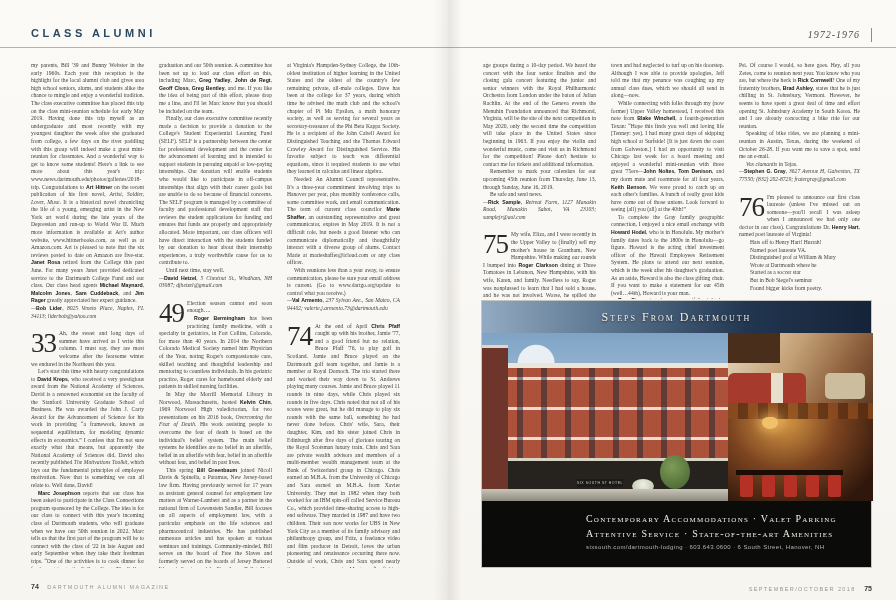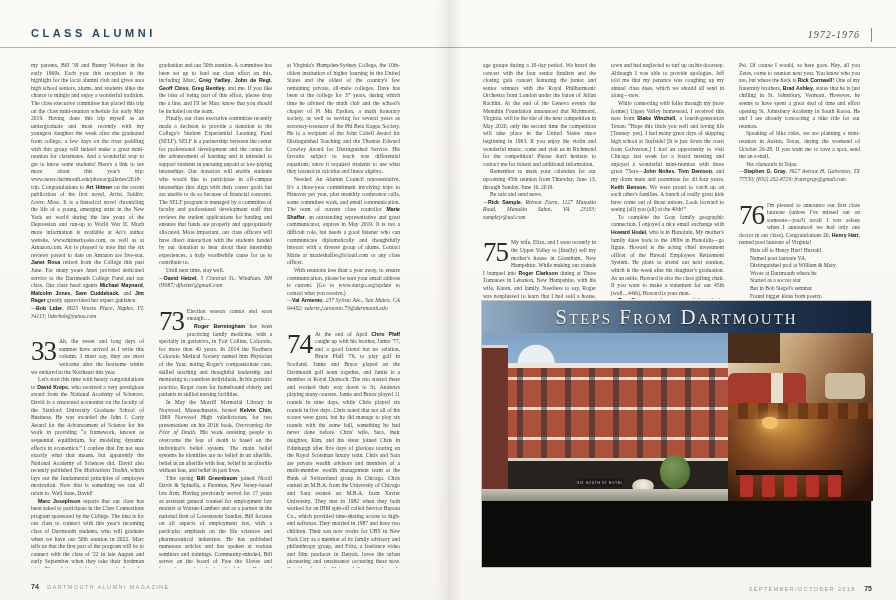--- a/index.html
+++ b/index.html
@@ -19,40 +19,40 @@
   .col{position:absolute;top:62px;overflow:hidden;text-align:justify;
        font-size:5.6px;line-height:7.6px;color:#413f3c}
   #col1{left:31px;width:113px;height:506px}
   #col2{left:159px;width:113px;height:506px}
   #col3{left:287px;width:113px;height:506px}
   #col4{left:483px;width:113px;height:237px}
   #col5{left:611px;width:113px;height:237px}
   #col6{left:739px;width:121px;height:246px}
   .para{margin:0;text-indent:7px}
   .para.cont,.para.note,.para.sig{text-indent:0}
-  .para.note{margin-top:18px}
+  .para.note{margin-top:10px}
   .para.sig{font-style:italic}
   .para.sig .bn{font-style:normal}
   .para.poem{text-indent:11px;text-align:left}
   .bn{font-family:"Liberation Sans",sans-serif;font-weight:bold;font-size:5.2px;color:#161616}
   .it{font-style:italic}
   .dropcap{float:left;font-size:27px;line-height:22px;padding:2px 3px 0 0;
            letter-spacing:-1px;color:#2b2a28}
   
   .ftr-l{position:absolute;left:31px;top:575px;font-family:"Liberation Sans",sans-serif}
   .ftr-r{position:absolute;right:24px;top:577px;font-family:"Liberation Sans",sans-serif;text-align:right}
   .pg{font-weight:bold;font-size:7px;color:#3a3a38}
   .ftxt{font-size:5.5px;letter-spacing:1.4px;color:#9a968e;margin:0 4px}
   
   .ad{position:absolute;left:481px;top:300px;width:391px;height:268px;background:#0b0b0a;
       border:1px solid #c9c6bf;box-sizing:border-box}
   .ad-head{position:absolute;left:0;top:0;right:0;height:32px;
            background:linear-gradient(90deg,#93abc2 0%,#5b758f 32%,#223650 68%,#152338 100%);
            display:flex;align-items:center;justify-content:center}
-  .ad-head span{font-variant:small-caps;font-size:21px;letter-spacing:2px;color:#f3f0e7;
+  .ad-head span{font-variant:small-caps;font-size:12px;letter-spacing:2px;color:#f3f0e7;
                 text-shadow:0 1px 2px rgba(0,0,0,.6)}
   .ph{position:absolute;overflow:hidden}
   .ph-bldg{left:0;top:32px;width:246px;height:168px;
            background:radial-gradient(circle at 22% 18%,#eaeff3 0 18px,rgba(234,239,243,0) 19px),
                       linear-gradient(180deg,#7fa3c6 0%,#a9c2d8 45%,#d6e0e8 100%)}
   .bldg-side{position:absolute;left:0;top:12px;width:26px;bottom:12px;background:#6e352a;
              border-top:3px solid #ded8cb}
   .bldg-main{position:absolute;left:26px;right:0;top:30px;bottom:12px;border-top:5px solid #eae6da;
       background:repeating-linear-gradient(90deg,rgba(24,34,48,0) 0 9px,rgba(24,34,48,.5) 9px 15px,rgba(24,34,48,0) 15px 24px),
                  repeating-linear-gradient(180deg,#ac523b 0 9px,#e4ded2 9px 12px,#ac523b 12px 30px)}
@@ -110,21 +110,21 @@
     <p class="para sig"><span>—</span><span class="bn">Bob Lider</span><span class="it">, 8025 Veneto Place, Naples, FL 34113; liderbob@yahoo.com</span></p>
     <p class="para note"><span class="dropcap">33</span><span>Ah, the sweet and long days of summer have arrived as I write this column. I must say, they are most welcome after the fearsome winter we endured in the Northeast this year.</span></p>
     <p class="para p"><span>Let's start this time with hearty congratulations to </span><span class="bn">David Kreps</span><span>, who received a very prestigious award from the National Academy of Sciences. David is a renowned economist on the faculty of the Stanford University Graduate School of Business. He was awarded the John J. Carty Award for the Advancement of Science for his work in providing “a framework, known as sequential equilibrium, for modeling dynamic effects in economics.” I confess that I'm not sure exactly what that means, but apparently the National Academy of Sciences did. David also recently published </span><span class="it">The Motivations Toolkit</span><span>, which lays out the fundamental principles of employee motivation. Now that is something we can all relate to. Well done, David!</span></p>
     <p class="para p"><span class="bn">Marc Josephson</span><span> reports that our class has been asked to participate in the Class Connections program sponsored by the College. The idea is for our class to connect with this year's incoming class of Dartmouth students, who will graduate when we have our 50th reunion in 2022. Marc tells us that the first part of the program will be to connect with the class of '22 in late August and early September when they take their freshman trips. “One of the activities is to cook dinner for freshman trips to the College Grant. The College will provide cabins, food, beer, and wine, and our class will cook, bartend and clean up.” Classmates will share that experience. And contact with the class of '22 will continue during the four years running up to their</span></p>
   </div>
 <div class="col" id="col2">
     <p class="para p cont"><span>graduation and our 50th reunion. A committee has been set up to lead our class effort on this, including Marc, </span><span class="bn">Greg Yadley</span><span>, </span><span class="bn">John de Regt</span><span>, </span><span class="bn">Geoff Closs</span><span>, </span><span class="bn">Greg Bentley</span><span>, and me. If you like the idea of being part of this effort, please drop me a line, and I'll let Marc know that you should be included on the team.</span></p>
     <p class="para p"><span>Finally, our class executive committee recently made a decision to provide a donation to the College's Student Experiential Learning Fund (SELF). SELF is a partnership between the center for professional development and the center for the advancement of learning and is intended to support students in pursuing unpaid or low-paying internships. Our donation will enable students who would like to participate in off-campus internships that align with their career goals but are unable to do so because of financial concerns. The SELF program is managed by a committee of faculty and professional development staff that reviews the student applications for funding and ensures that funds are properly and appropriately allocated. More important, our class officers will have direct interaction with the students funded by our donation to hear about their internship experiences, a truly worthwhile cause for us to contribute to.</span></p>
     <p class="para p"><span>Until next time, stay well.</span></p>
     <p class="para sig"><span>—</span><span class="bn">David Hetzel</span><span class="it">, 5 Chestnut St., Windham, NH 03087; djhetzel@gmail.com</span></p>
-    <p class="para note"><span class="dropcap">73</span><span>Election season cannot end soon enough….</span></p>
+    <p class="para note"><span class="dropcap">49</span><span>Election season cannot end soon enough….</span></p>
     <p class="para p"><span class="bn">Roger Bermingham</span><span> has been practicing family medicine, with a specialty in geriatrics, in Fort Collins, Colorado, for more than 40 years. In 2014 the Northern Colorado Medical Society named him Physician of the Year, noting Roger's compassionate care, skilled teaching and thoughtful leadership and mentoring to countless individuals. In his geriatric practice, Roger cares for homebound elderly and patients in skilled nursing facilities.</span></p>
     <p class="para p"><span>In May the Morrill Memorial Library in Norwood, Massachusetts, hosted </span><span class="bn">Kelvin Chin</span><span>, 1969 Norwood High valedictorian, for two presentations on his 2016 book, </span><span class="it">Overcoming the Fear of Death</span><span>. His work assisting people to overcome the fear of death is based on the individual's belief system. The main belief systems he identifies are no belief in an afterlife, belief in an afterlife with fear, belief in an afterlife without fear, and belief in past lives.</span></p>
     <p class="para p"><span>This spring </span><span class="bn">Bill Greenbaum</span><span> joined Nicoll Davis &amp; Spinella, a Paramus, New Jersey-based law firm. Having previously served for 17 years as assistant general counsel for employment law matters at Warner-Lambert and as a partner in the national firm of Lowenstein Sandler, Bill focuses on all aspects of employment law, with a particular emphasis on the life sciences and pharmaceutical industries. He has published numerous articles and has spoken at various seminars and trainings. Community-minded, Bill serves on the board of Free the Slaves and formerly served on the boards of Jersey Battered Women's Service and the New Jersey Ballet. He is a founding member of the Academy of New Jersey Management Attorneys. A fellow Cornell Law School graduate, Bill embodies service.</span></p>
   </div>
 <div class="col" id="col3">
     <p class="para p cont"><span>at Virginia's Hampden-Sydney College, the 10th-oldest institution of higher learning in the United States and the oldest of the country's few remaining private, all-male colleges. Dave has been at the college for 37 years, during which time he advised the math club and the school's chapter of Pi Mu Epsilon, a math honorary society, as well as serving for several years as secretary-treasurer of the Phi Beta Kappa Society. He is a recipient of the John Cabell Award for Distinguished Teaching and the Thomas Edward Crawley Award for Distinguished Service. His favorite subject to teach was differential equations, since it required students to use what they learned in calculus and linear algebra.</span></p>
     <p class="para p"><span>Needed: An Alumni Council representative. It's a three-year commitment involving trips to Hanover per year, plus monthly conference calls, some committee work, and email communication. The term of current class councilor </span><span class="bn">Marie Shaffer</span><span>, an outstanding representative and great communicator, expires in May 2019. It is not a difficult role, but needs a good listener who can communicate diplomatically and thoughtfully interact with a diverse group of alums. Contact Marie at marieshaffer@icloud.com or any class officer.</span></p>
     <p class="para p"><span>With reunions less than a year away, to ensure communication, please be sure your email address is current. (Go to www.dartgo.org/update to control what you receive.)</span></p>
     <p class="para sig"><span>—</span><span class="bn">Val Armento</span><span class="it">, 237 Sylvan Ave., San Mateo, CA 94402; valerie.j.armento.73@dartmouth.edu</span></p>
     <p class="para note"><span class="dropcap">74</span><span>At the end of April </span><span class="bn">Chris Pfaff</span><span> caught up with his brother, Jamie '77, and a good friend but no relation, Bruce Pfaff '76, to play golf in Scotland. Jamie and Bruce played on the Dartmouth golf team together, and Jamie is a member at Royal Dornoch. The trio started there and worked their way down to St. Andrews playing many courses. Jamie and Bruce played 11 rounds in nine days, while Chris played six rounds in five days. Chris noted that not all of his scores were great, but he did manage to play six rounds with the same ball, something he had never done before. Chris' wife, Sara, their daughter, Kim, and his sister joined Chris in Edinburgh after five days of glorious touring on the Royal Scotsman luxury train. Chris and Sara are private wealth advisors and members of a multi-member wealth management team at the Bank of Switzerland group in Chicago. Chris earned an M.B.A. from the University of Chicago and Sara earned an M.B.A. from Xavier University. They met in 1982 when they both worked for an IBM spin-off called Service Bureau Co., which provided time-sharing access to high-end software. They married in 1987 and have two children. Their son now works for UBS in New York City as a member of its family advisory and philanthropy group, and Fritz, a freelance video and film producer in Detroit, loves the urban pioneering and renaissance occurring there now. Outside of work, Chris and Sara spend nearly three months a year in Montana fly fishing, hiking, skiing, and golfing.</span></p>
@@ -180,20 +180,25 @@
   <div class="ph ph-bar">
     <div class="bar-ceiling"></div>
     <div class="lamp"></div>
     <div class="bar-top"></div>
     <div class="chair" style="left:12px"></div>
     <div class="chair" style="left:34px"></div>
     <div class="chair" style="left:56px"></div>
     <div class="chair" style="left:78px"></div>
     <div class="chair" style="left:100px"></div>
   </div>
+  <div class="ad-band">
+    <div class="am-line">Contemporary Accommodations  ·  Valet Parking</div>
+    <div class="am-line">Attentive Service  ·  State-of-the-art Amenities</div>
+    <div class="ct-line">sixsouth.com/dartmouth-lodging  ·  603.643.0600  ·  6 South Street, Hanover, NH</div>
+  </div>
 </div>
 
 <div class="ftr-l">
   <span class="pg">74</span>
   <span class="ftxt">DARTMOUTH ALUMNI MAGAZINE</span>
 </div>
 <div class="ftr-r">
   <span class="ftxt">SEPTEMBER/OCTOBER 2018</span>
   <span class="pg">75</span>
 </div>

